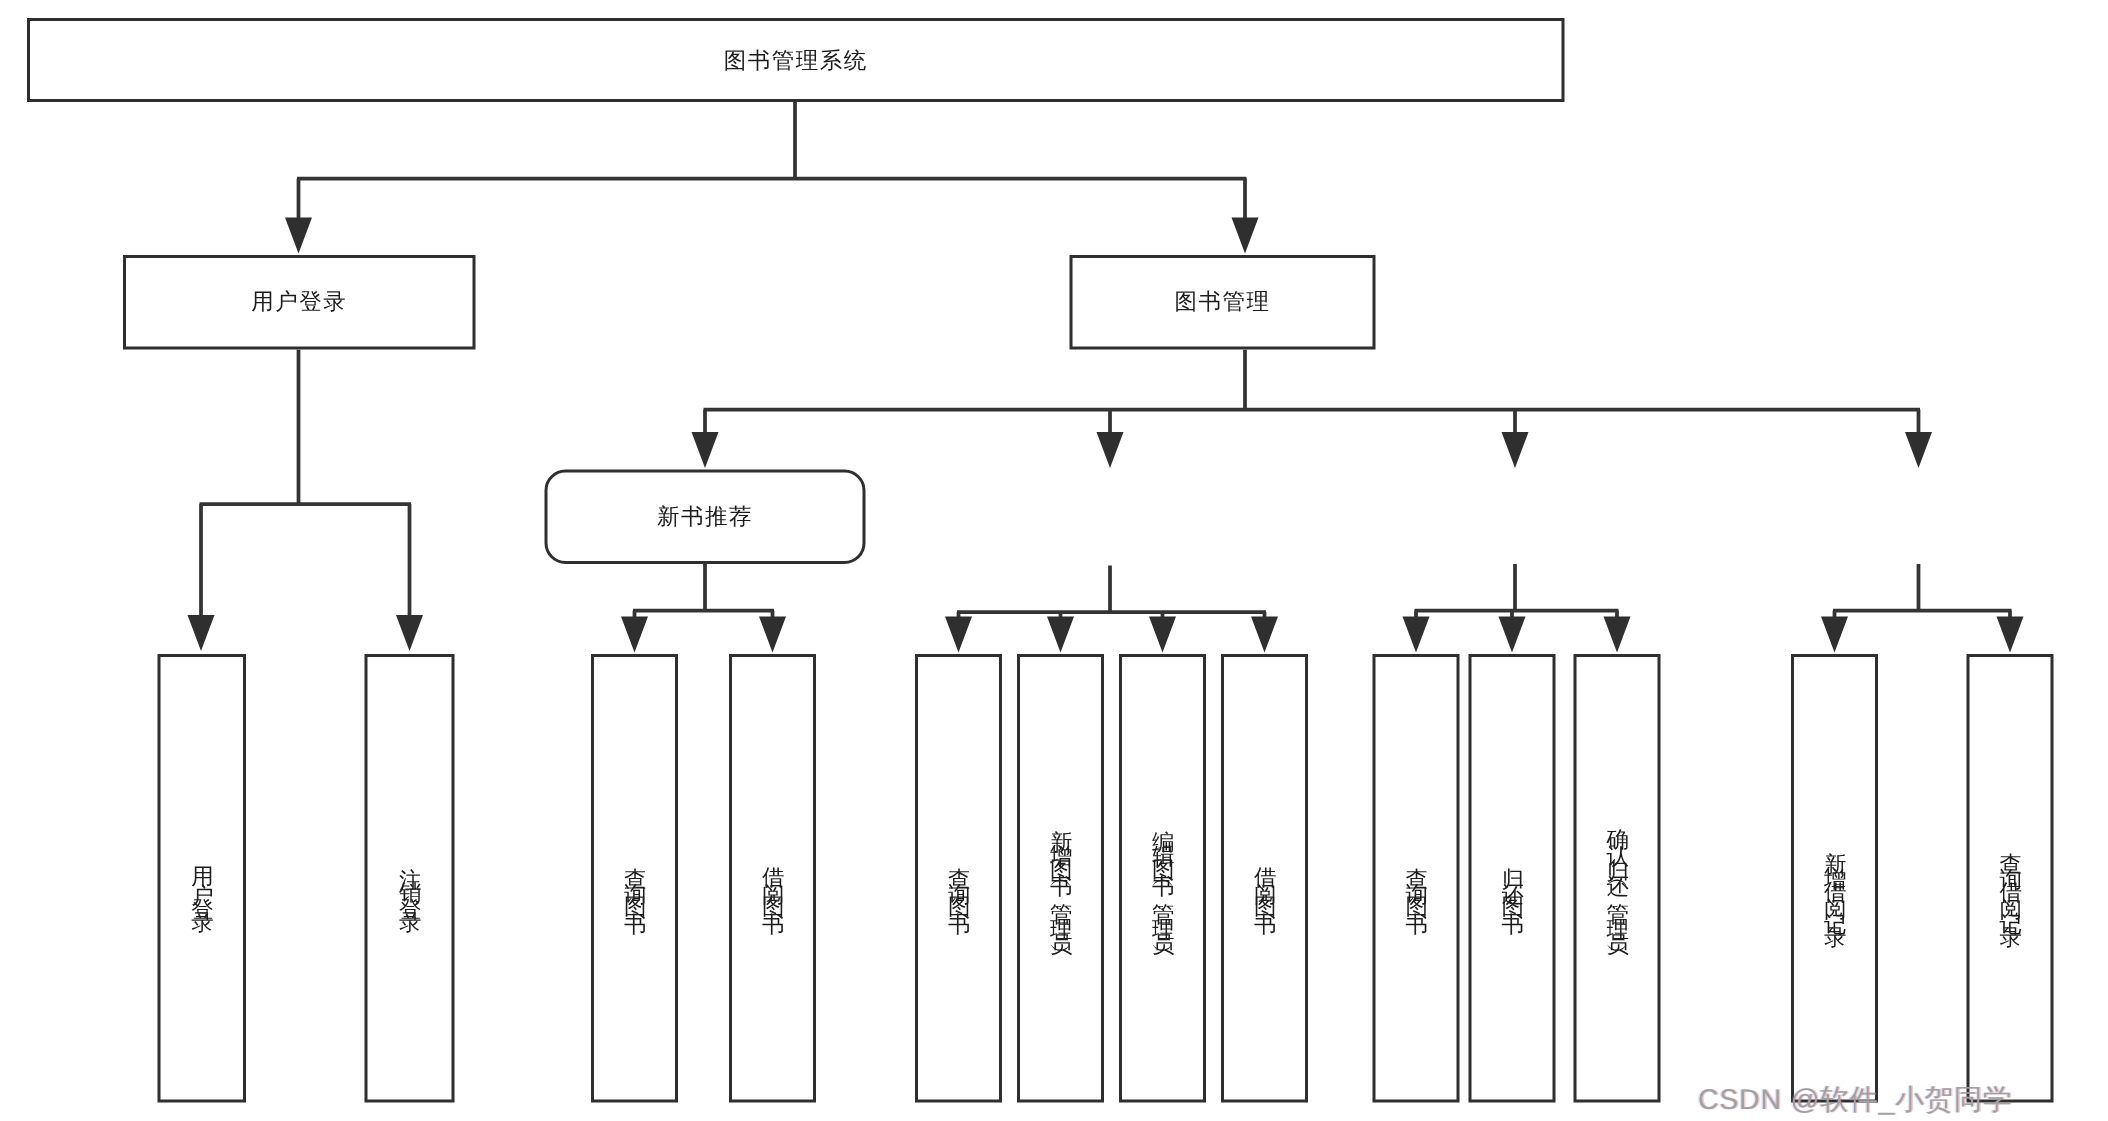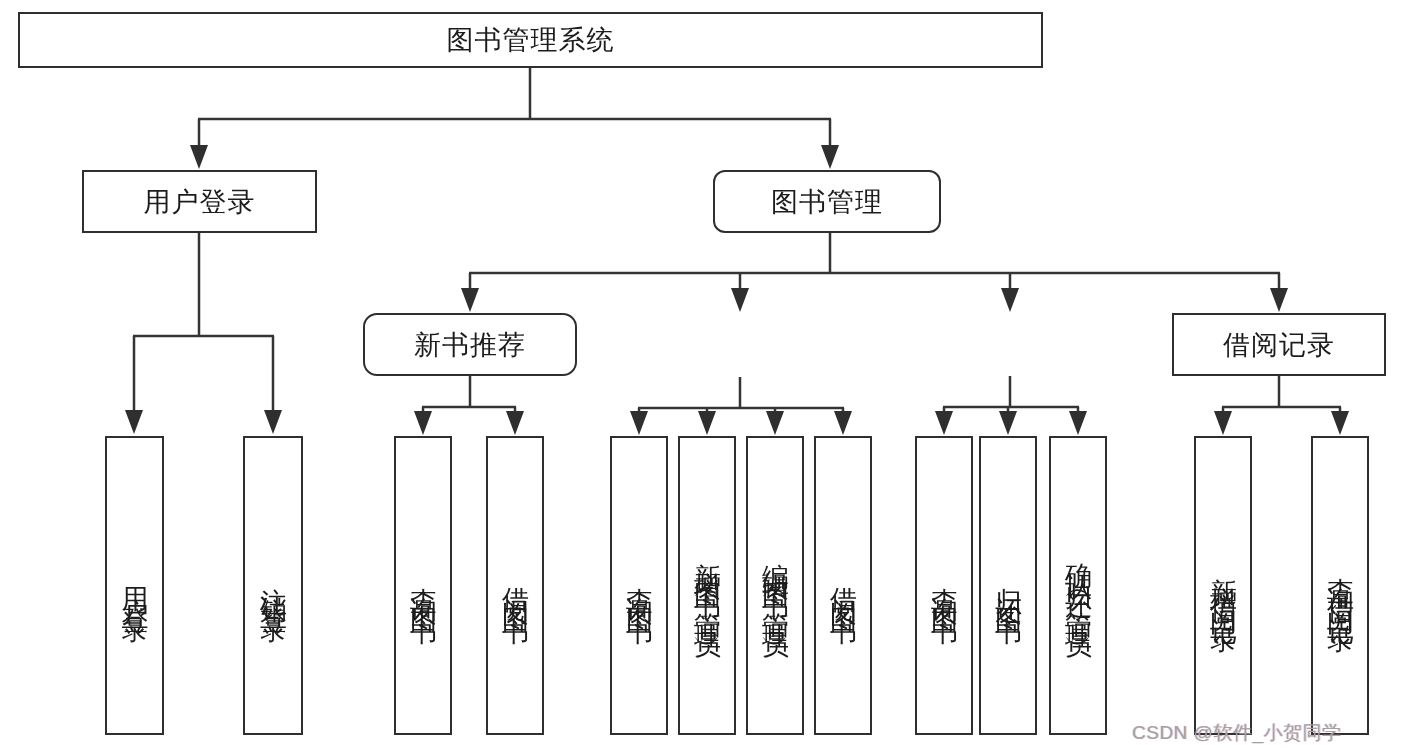--- a/index.html
+++ b/index.html
@@ -35,36 +35,36 @@
     position: absolute;
     box-sizing: border-box;
     background: #ffffff;
     border: 2.5px solid #2f2f2f;
     display: flex;
     align-items: center;
     justify-content: center;
     color: #1c1c1c;
   }
   .box .lbl {
-    font-size: 27px;
+    font-size: 15px;
     letter-spacing: 1px;
     white-space: nowrap;
     text-align: center;
   }
   .leaf .lbl {
     writing-mode: vertical-rl;
     text-orientation: mixed;
     letter-spacing: 10px;
     white-space: normal;
     line-height: 1;
   }
   
   .n-root   { left: 18px;   top: 12px;  width: 1025px; height: 56px; }
   .n-login  { left: 82px;   top: 170px; width: 235px;  height: 63px; }
-  .n-mgmt   { left: 713px;  top: 170px; width: 228px;  height: 63px; border-radius: 12px; }
+  .n-mgmt   { left: 713px;  top: 170px; width: 204px;  height: 63px; }
   .n-nbr    { left: 363px;  top: 313px; width: 214px;  height: 63px; border-radius: 14px; }
   .n-bb     { left: 632px;  top: 313px; width: 216px;  height: 63px; }
   .n-cb     { left: 903px;  top: 313px; width: 214px;  height: 63px; }
   .n-br     { left: 1172px; top: 313px; width: 214px;  height: 63px; }
   .lf-1  { left: 105px;  top: 436px; width: 59px; height: 299px; }
   .lf-2  { left: 243px;  top: 436px; width: 60px; height: 299px; }
   .lf-3  { left: 394px;  top: 436px; width: 58px; height: 299px; }
   .lf-4  { left: 486px;  top: 436px; width: 58px; height: 299px; }
   .lf-5  { left: 610px;  top: 436px; width: 58px; height: 299px; }
   .lf-6  { left: 678px;  top: 436px; width: 58px; height: 299px; }
@@ -148,23 +148,20 @@
   <div class="box n-login">
     <span class="lbl">用户登录</span>
   </div>
   <div class="box n-mgmt">
     <span class="lbl">图书管理</span>
   </div>
 
   <div class="box n-nbr">
     <span class="lbl">新书推荐</span>
   </div>
-  <div class="box n-br">
-    <span class="lbl">借阅记录</span>
-  </div>
 
   <div class="box leaf lf-1">
     <span class="lbl">用户登录</span>
   </div>
   <div class="box leaf lf-2">
     <span class="lbl">注销登录</span>
   </div>
   <div class="box leaf lf-3">
     <span class="lbl">查询图书</span>
   </div>

